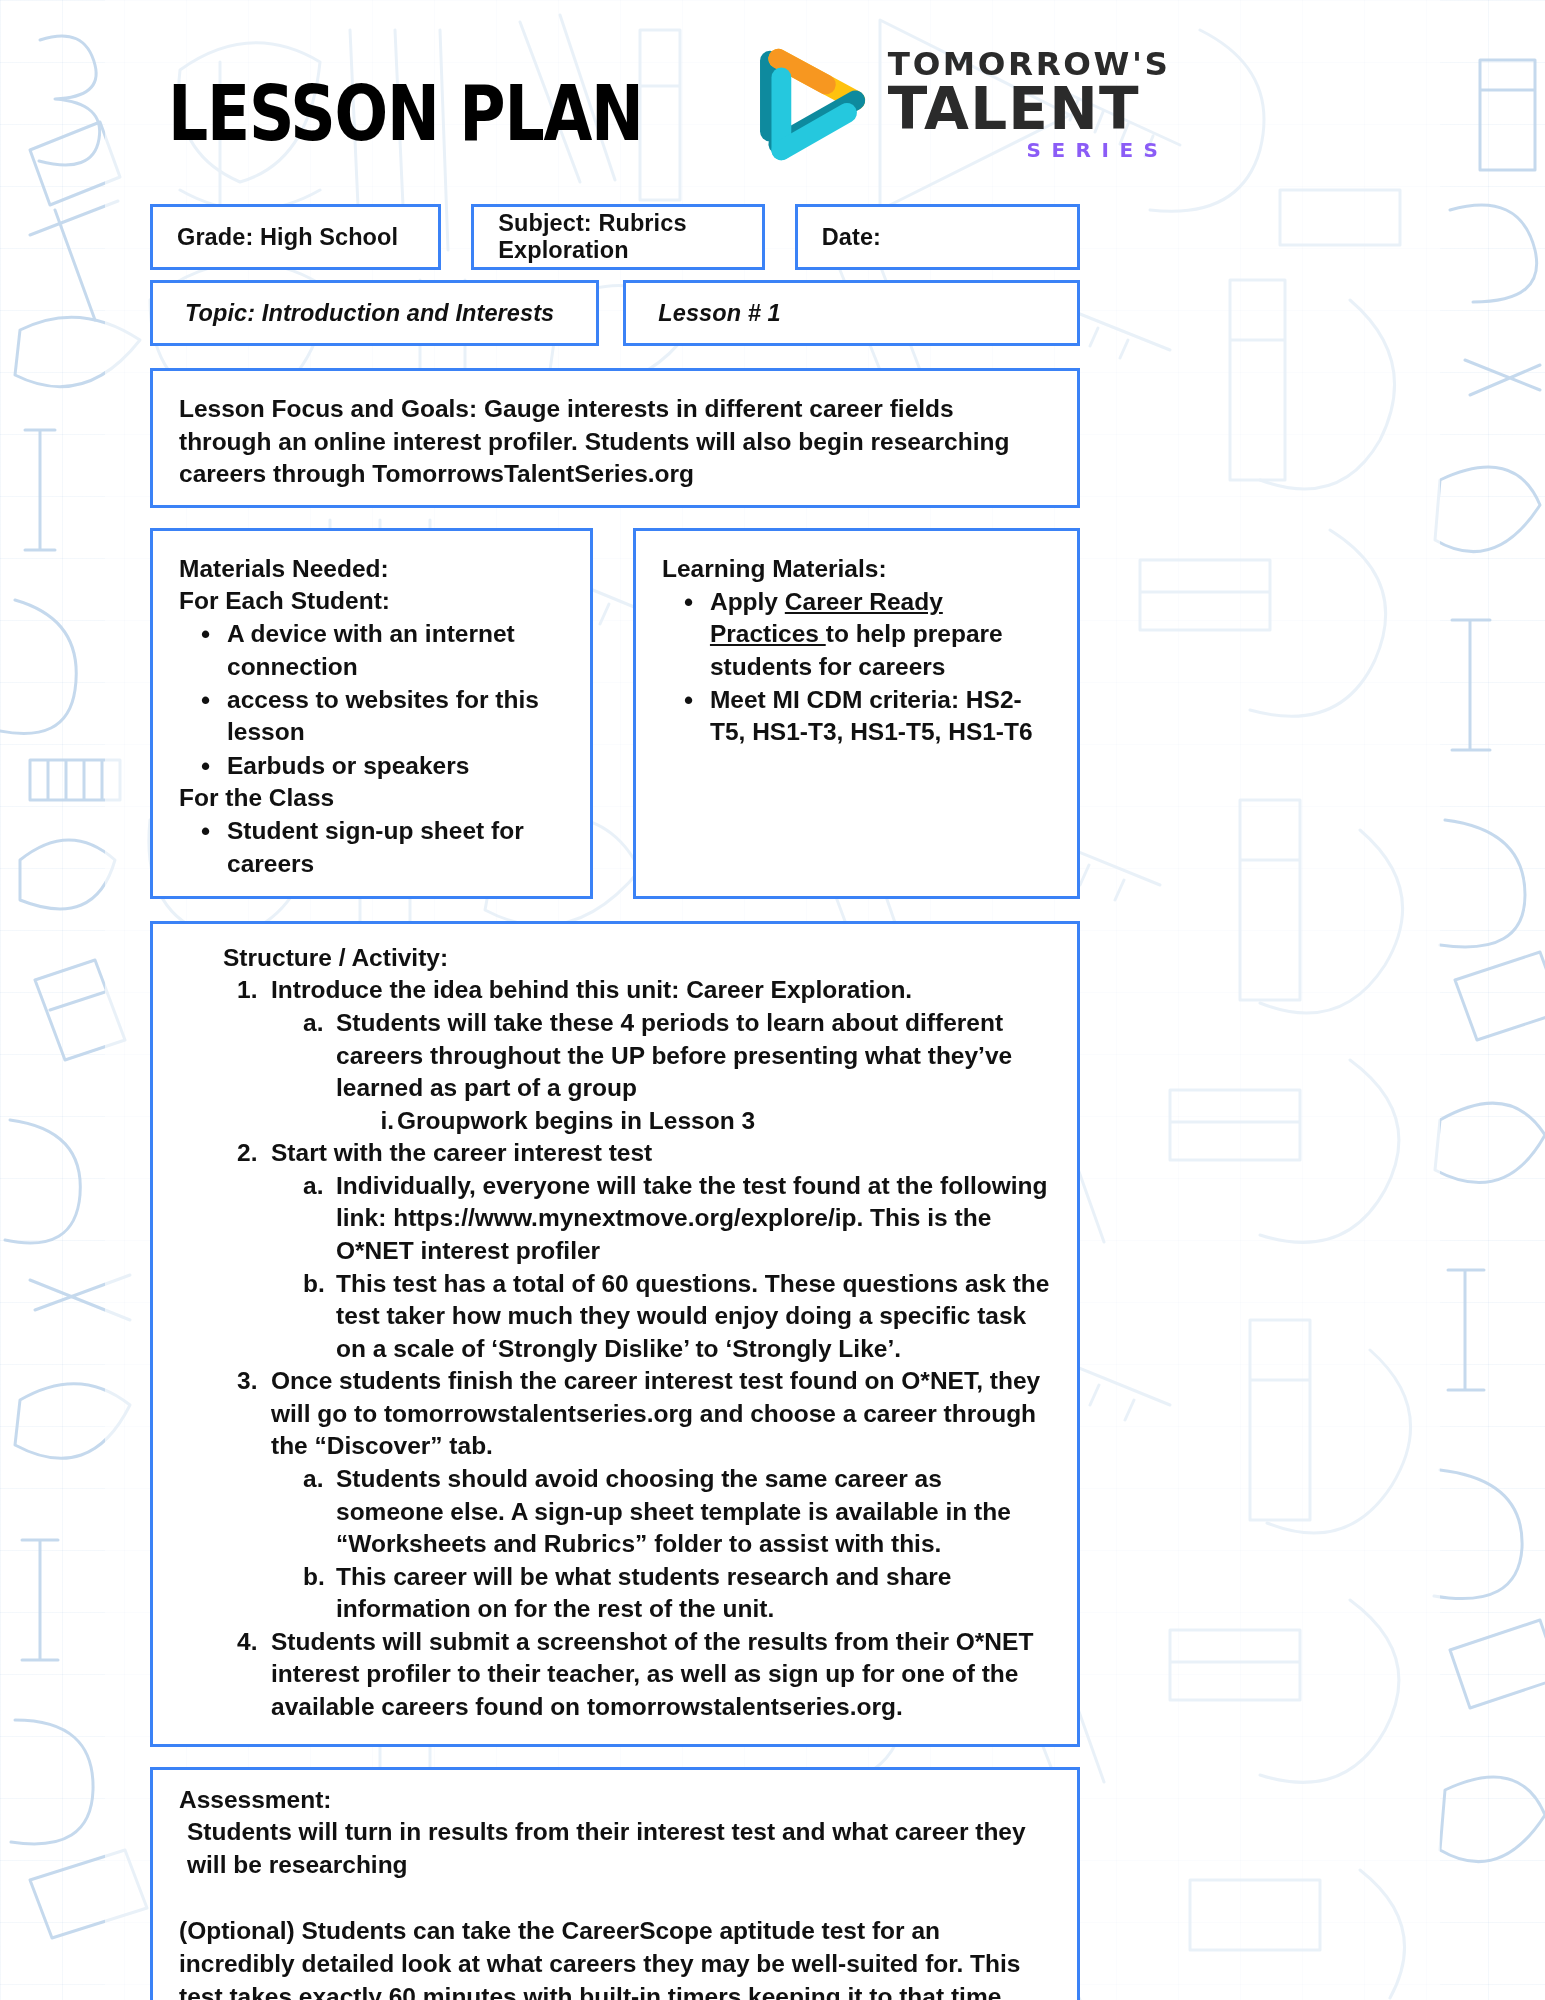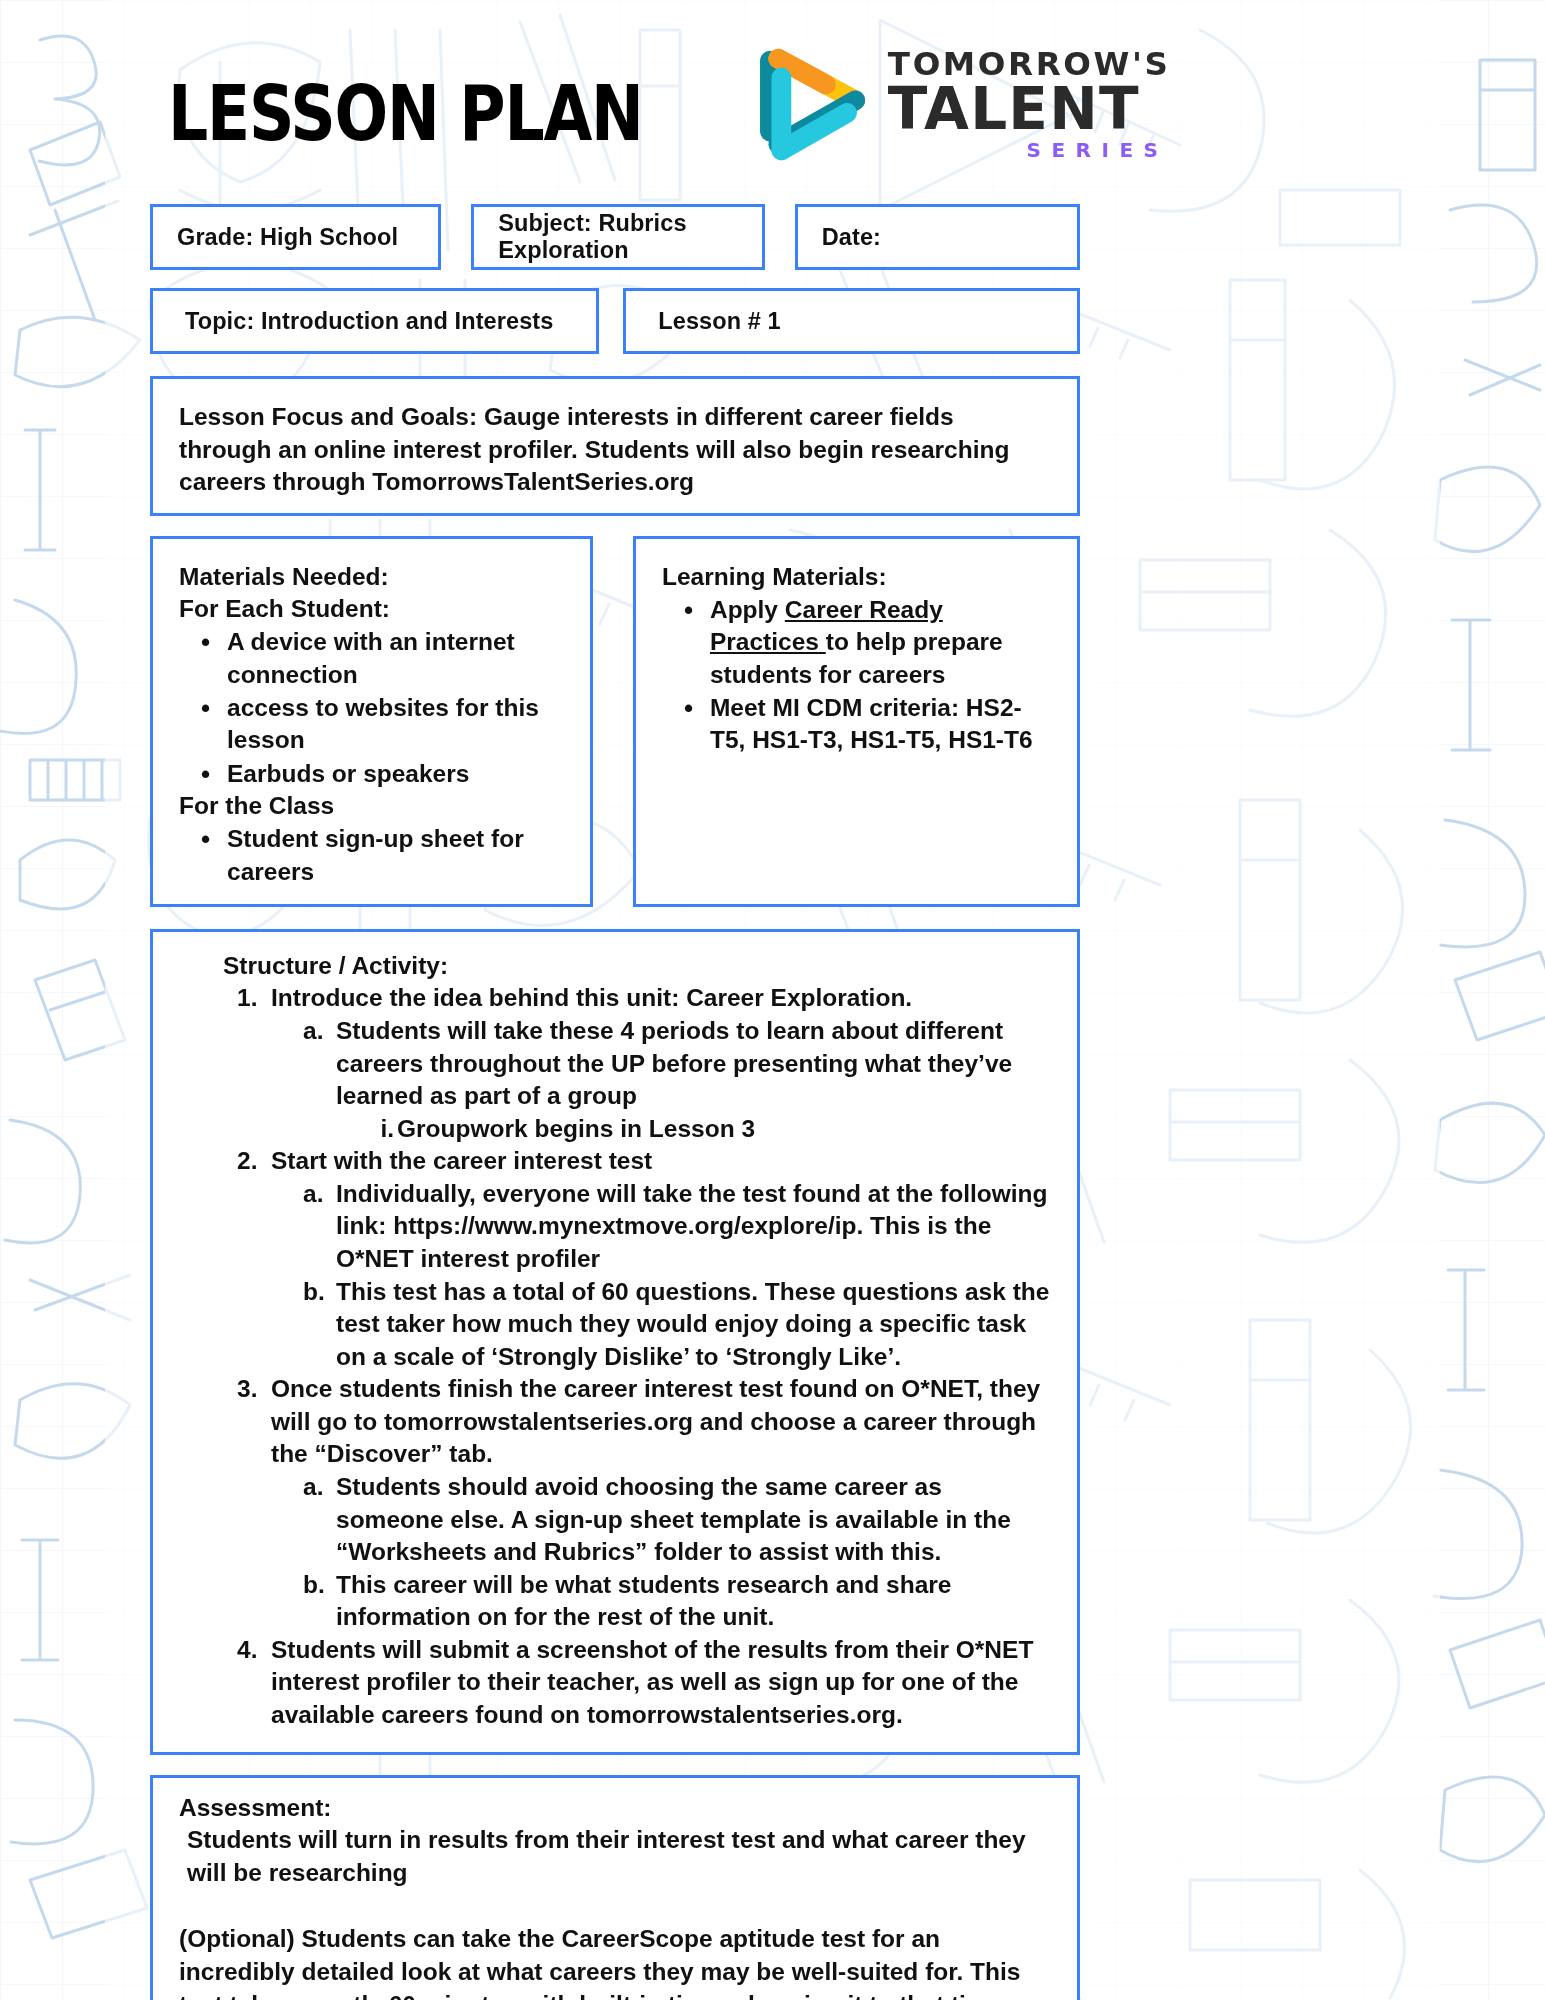--- a/index.html
+++ b/index.html
@@ -130,21 +130,21 @@
   }
 
   
   .rowA { margin-top: 4px; }
   .rowA .box { height: 66px; display: flex; align-items: center; padding-left: 24px; }
   .box-grade   { width: 380px; }
   .box-subject { width: 383px; margin-left: 30px; }
   .box-date    { width: 372px; margin-left: 30px; }
 
   
-  .rowB { margin-top: 18px; }
+  .rowB { margin-top: 10px; font-style: italic; }
   .rowB .box { height: 66px; display: flex; align-items: center; padding-left: 32px; }
   .box-topic  { width: 588px; }
   .box-lesson { width: 598px; margin-left: 24px; }
 
   
   .rowC { margin-top: 22px; border-radius: 15px; }
   .box-focus {
     width: 1245px;
     min-height: 123px;
     padding: 22px 26px 14px 26px;

